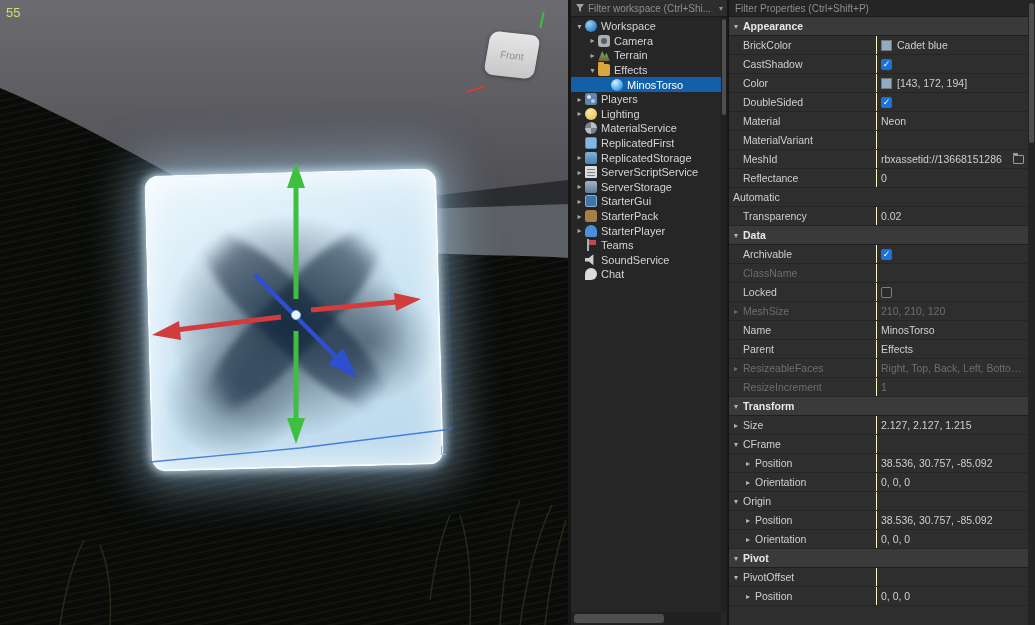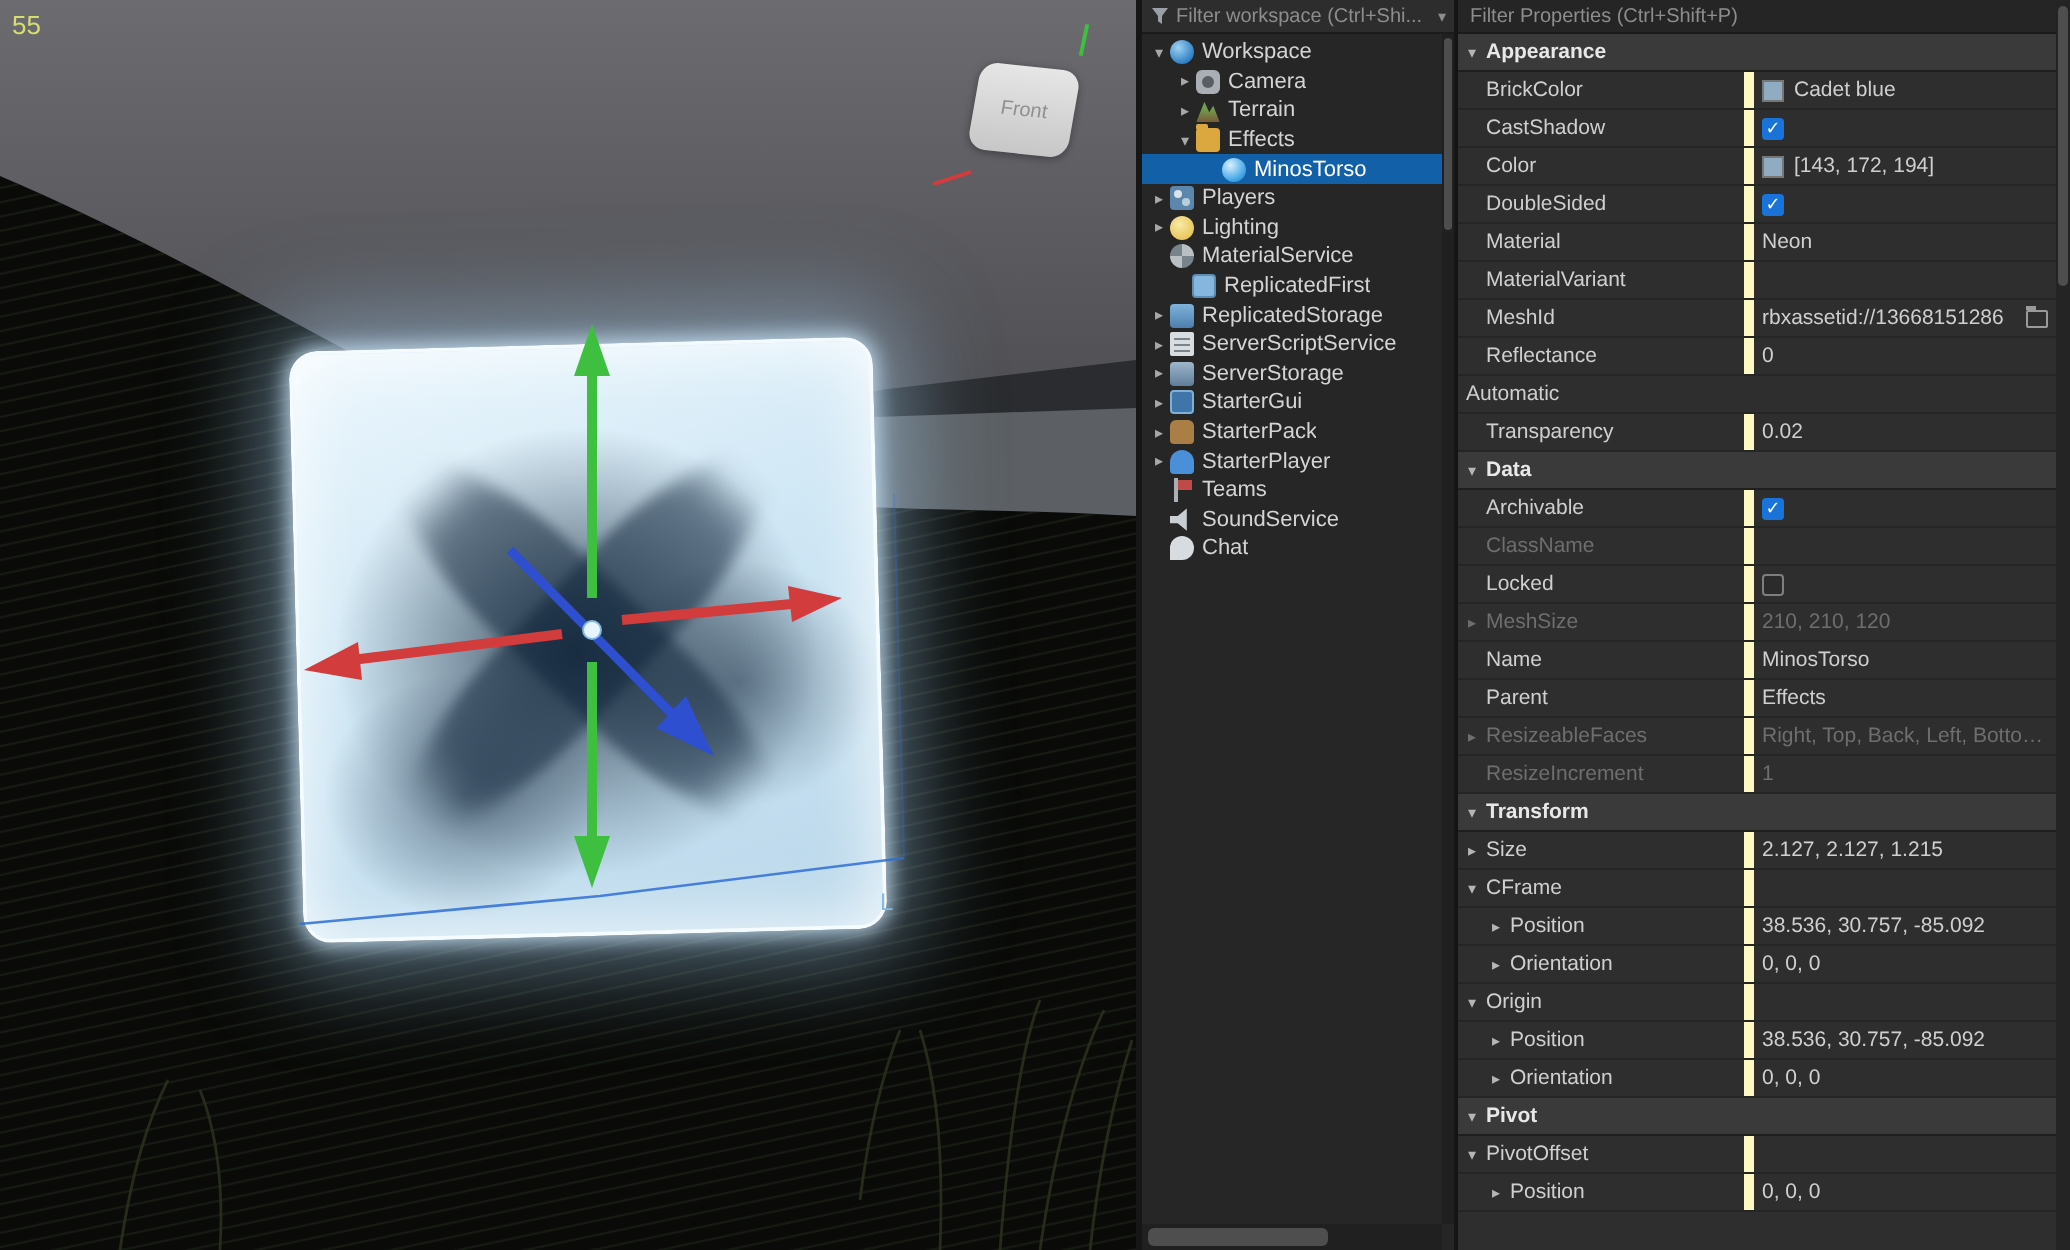--- a/index.html
+++ b/index.html
@@ -82,21 +82,21 @@
   .icon--teams-icon::after { content:""; position:absolute; left:4px; top:1px; width:7px; height:5px; background:#c04a4a; }
   .icon--sound-service-icon { background:#c9ced3; clip-path:polygon(0 35%,32% 35%,70% 4%,70% 96%,32% 65%,0 65%); border-radius:0; }
   .icon--chat-icon { background:#d7dce1; border-radius:6px 6px 6px 0; }
 
   
   .properties { position:absolute; left:728px; top:0; width:307px; height:625px; background:#2e2e2e; border-left:1px solid #141414; }
   .pfilter { height:17px; background:#252525; border-bottom:1px solid #1a1a1a; display:flex; align-items:center; padding:0 6px; }
   .plist { position:absolute; left:0; right:7px; top:17px; bottom:0; overflow:hidden; }
   .p-section { height:19px; background:#3a3a3a; border-bottom:1px solid #1f1f1f; display:flex; align-items:center; color:#e8e8e8; font-size:10.5px; font-weight:bold; }
   .p-row { height:19px; background:#2e2e2e; border-bottom:1px solid #252525; display:flex; align-items:stretch; font-size:10.5px; color:#cfcfcf; }
-  .p-name { width:148px; flex:0 0 148px; border-right:5px solid #fef9c3; display:flex; align-items:center; overflow:hidden; white-space:nowrap; }
+  .p-name { width:148px; flex:0 0 148px; border-right:1px solid #fef9c3; display:flex; align-items:center; overflow:hidden; white-space:nowrap; }
   .p-name.ind { padding-left:12px; }
   .p-arrow { width:14px; flex:0 0 14px; text-align:center; font-size:8px; color:#b5b5b5; }
   .p-val { flex:1; display:flex; align-items:center; padding:0 4px; gap:5px; overflow:hidden; white-space:nowrap; }
   .p-row.muted .p-name-label, .p-row.muted .p-val-text, .p-row.muted .p-arrow { color:#6e6e6e; }
   .cb { width:11px; height:11px; flex:0 0 11px; border:1px solid #7e7e7e; background:#2b2b2b; border-radius:2px; font-size:9px; line-height:9px; text-align:center; color:#fff; }
   .cb.on { background:#1a73d9; border-color:#1a73d9; }
   .swatch { width:11px; height:11px; flex:0 0 11px; border:1px solid #777; }
   .p-val-text { overflow:hidden; text-overflow:ellipsis; }
   .mini-folder { margin-left:auto; width:11px; height:9px; flex:0 0 11px; border:1px solid #9a9a9a; border-radius:1px; position:relative; }
   .mini-folder::before { content:""; position:absolute; top:-3px; left:-1px; width:5px; height:2px; background:#9a9a9a; }
@@ -215,21 +215,21 @@
         <div class="tree-row" style="padding-left: 3px;">
           <span class="t-arrow">▸</span>
           <span class="icon icon--lighting-icon"></span>
           <span class="t-label">Lighting</span>
         </div>
         <div class="tree-row" style="padding-left: 3px;">
           <span class="t-arrow"></span>
           <span class="icon icon--material-service-icon"></span>
           <span class="t-label">MaterialService</span>
         </div>
-        <div class="tree-row" style="padding-left: 14px;">
+        <div class="tree-row" style="padding-left: 3px;">
           <span class="t-arrow"></span>
           <span class="icon icon--replicated-first-icon"></span>
           <span class="t-label">ReplicatedFirst</span>
         </div>
         <div class="tree-row" style="padding-left: 3px;">
           <span class="t-arrow">▸</span>
           <span class="icon icon--replicated-storage-icon"></span>
           <span class="t-label">ReplicatedStorage</span>
         </div>
         <div class="tree-row" style="padding-left: 3px;">

